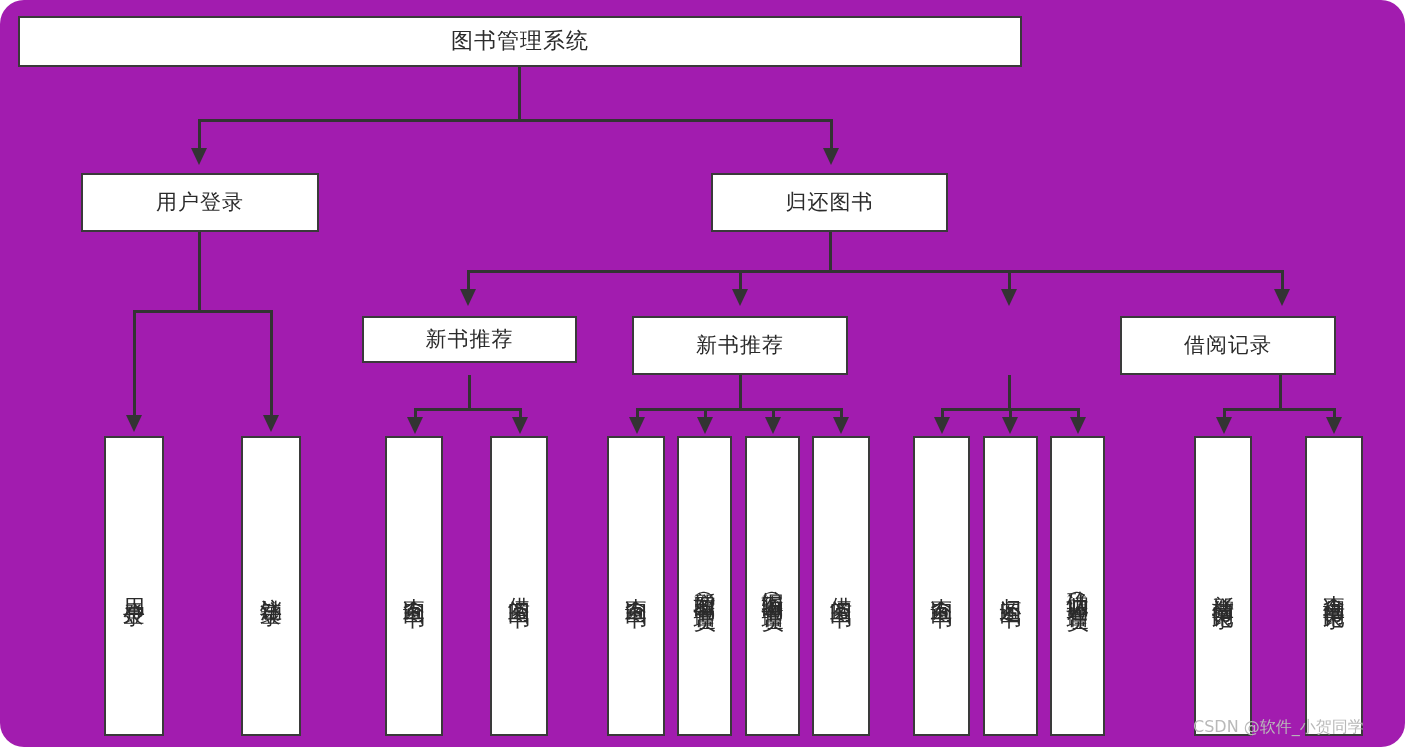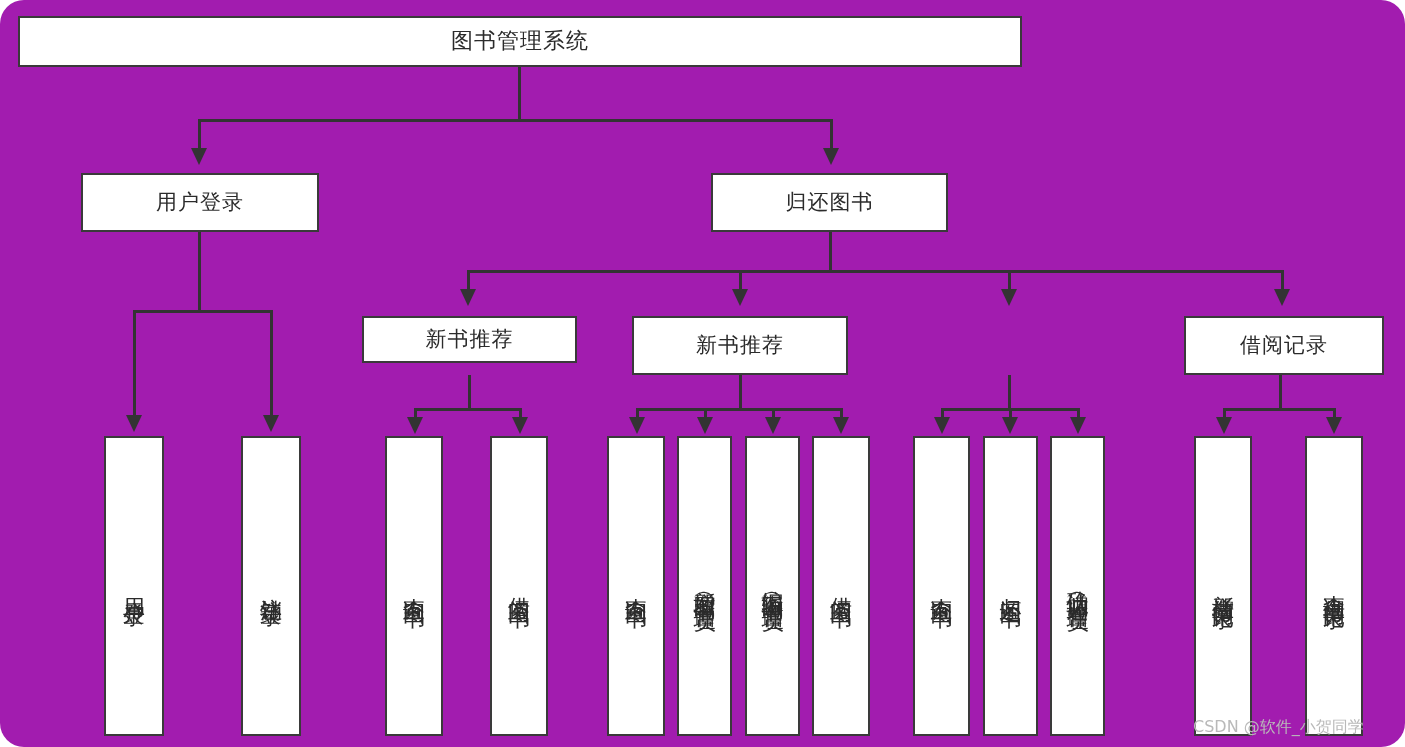--- a/index.html
+++ b/index.html
@@ -121,21 +121,21 @@
   <div class="arrow" style="left:732px; top:289px;"></div>
   <div class="arrow" style="left:1001px; top:289px;"></div>
   <div class="arrow" style="left:1274px; top:289px;"></div>
 
   <div class="node horiz" style="left:362px; top:316px; width:215px; height:47px;justify-content:center;">
     <span class="label">新书推荐</span>
   </div>
   <div class="node horiz" style="left:632px; top:316px; width:216px; height:59px;">
     <span class="label">新书推荐</span>
   </div>
-  <div class="node horiz" style="left:1184px; top:316px; width:200px; height:59px;">
+  <div class="node horiz" style="left:1120px; top:316px; width:216px; height:59px;">
     <span class="label">借阅记录</span>
   </div>
 
   <div class="ln v" style="left:468px; top:375px; height:35px;"></div>
   <div class="ln h" style="left:414px; top:408px; width:108px;"></div>
   <div class="ln v" style="left:414px; top:408px; height:10px;"></div>
   <div class="ln v" style="left:519px; top:408px; height:10px;"></div>
   <div class="arrow" style="left:407px; top:417px;"></div>
   <div class="arrow" style="left:512px; top:417px;"></div>
 

